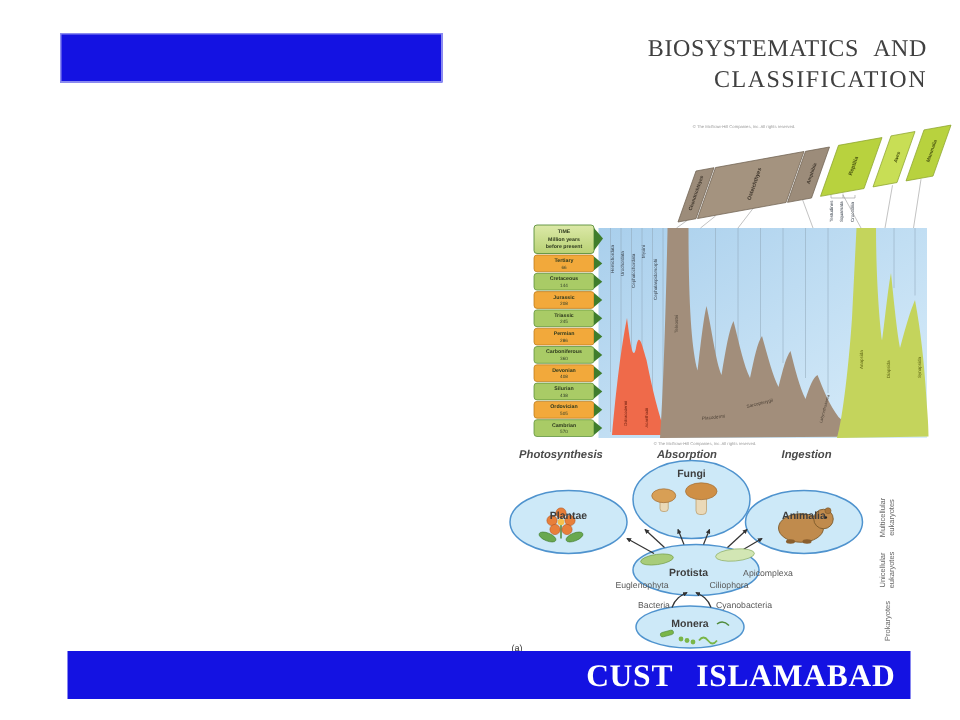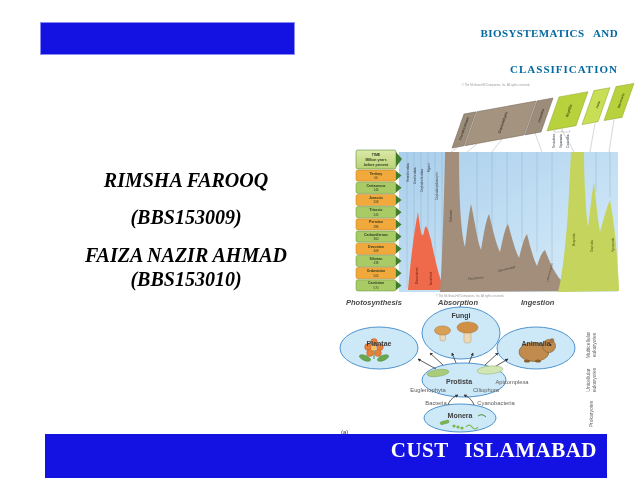--- a/index.html
+++ b/index.html
@@ -4,30 +4,30 @@
 <style>
   html,body{margin:0;padding:0;}
   body{width:640px;height:480px;background:#ffffff;position:relative;overflow:hidden;
        font-family:"Liberation Serif",serif;}
   .slide{position:absolute;inset:0;}
 
   .top-bar{position:absolute;left:40px;top:22px;width:253px;height:31px;
            background:#1412e2;border:1px solid #8b8bf0;}
 
   .title-block{position:absolute;top:24px;right:22px;width:260px;text-align:right;
-               color:#0369a1;font-weight:bold;font-size:11px;line-height:18px;
+               color:#404040;font-weight:normal;font-size:16px;line-height:18px;
                letter-spacing:.4px;word-spacing:6px;}
-  .title-block .line2{margin-top:18px;letter-spacing:1px;}
+  .title-block .line2{margin-top:3px;letter-spacing:1px;}
 
   .authors{position:absolute;left:38px;top:168px;width:296px;text-align:center;
            font-weight:bold;font-style:italic;font-size:20px;color:#000;line-height:24px;}
   .authors .id1{margin-top:13px;}
   .authors .name2{margin-top:14px;}
 
-  .footer-bar{position:absolute;left:45px;top:434px;width:562px;height:44px;
+  .footer-bar{position:absolute;left:45px;top:434px;width:562px;height:32px;
               background:#1412e2;color:#ffffff;font-weight:bold;font-size:21px;
               text-align:right;padding-right:10px;box-sizing:border-box;line-height:32px;
               word-spacing:10px;letter-spacing:.5px;}
 
   .phylo-fig{position:absolute;left:352px;top:82px;width:288px;height:212px;}
   .kingdoms-fig{position:absolute;left:338px;top:292px;width:290px;height:145px;}
 
   svg text{font-family:"Liberation Sans",sans-serif;}
   .copy{font-size:2.8px;fill:#9a9a9a;}
   .pname{font-size:3.5px;font-weight:bold;fill:#2f3a1e;}
@@ -50,26 +50,20 @@
 
 <div class="slide">
 
   <div class="top-bar"></div>
 
   <div class="title-block">
     <div class="line1">BIOSYSTEMATICS AND</div>
     <div class="line2">CLASSIFICATION</div>
   </div>
 
-  <div class="authors">
-    <div class="name1">RIMSHA FAROOQ</div>
-    <div class="id1">(BBS153009)</div>
-    <div class="name2">FAIZA NAZIR AHMAD</div>
-    <div class="id2">(BBS153010)</div>
-  </div>
 
   <div class="phylo-fig">
   <svg width="288" height="212" viewBox="0 0 288 212">
     <defs>
       <linearGradient id="skyg" x1="0" y1="0" x2="1" y2="1">
         <stop offset="0" stop-color="#a9cfec"></stop>
             <stop offset="1" stop-color="#d9edfa"></stop>
       </linearGradient>
       <linearGradient id="hdrg" x1="0" y1="0" x2="0" y2="1">
         <stop offset="0" stop-color="#dce9a8"></stop>

